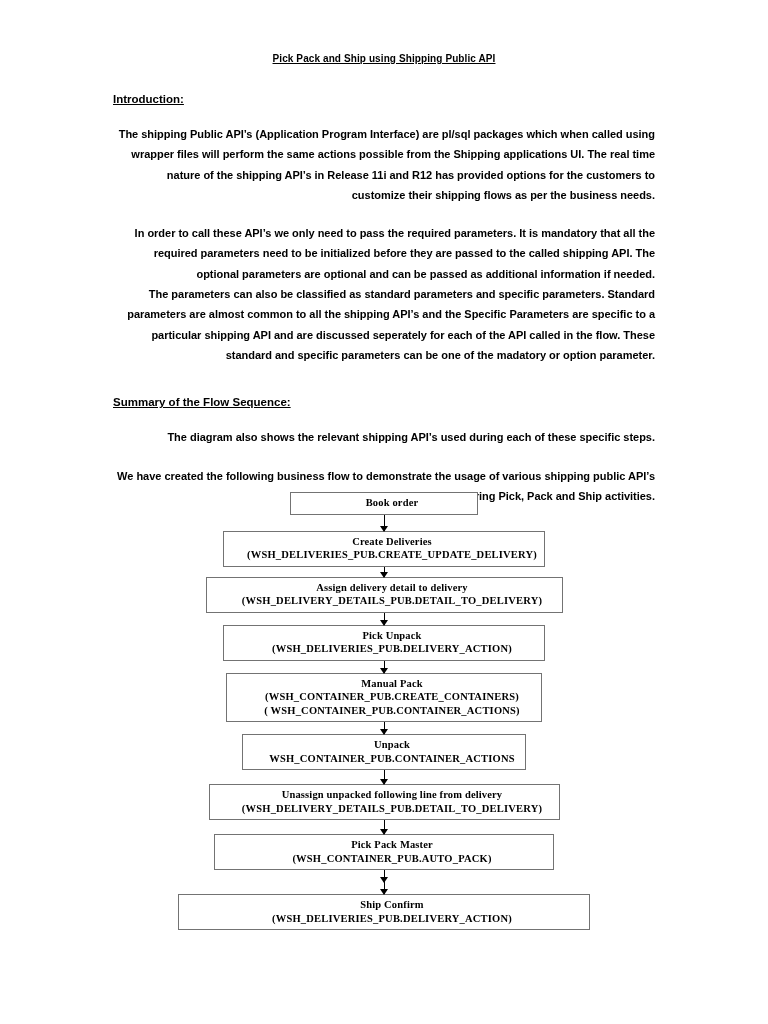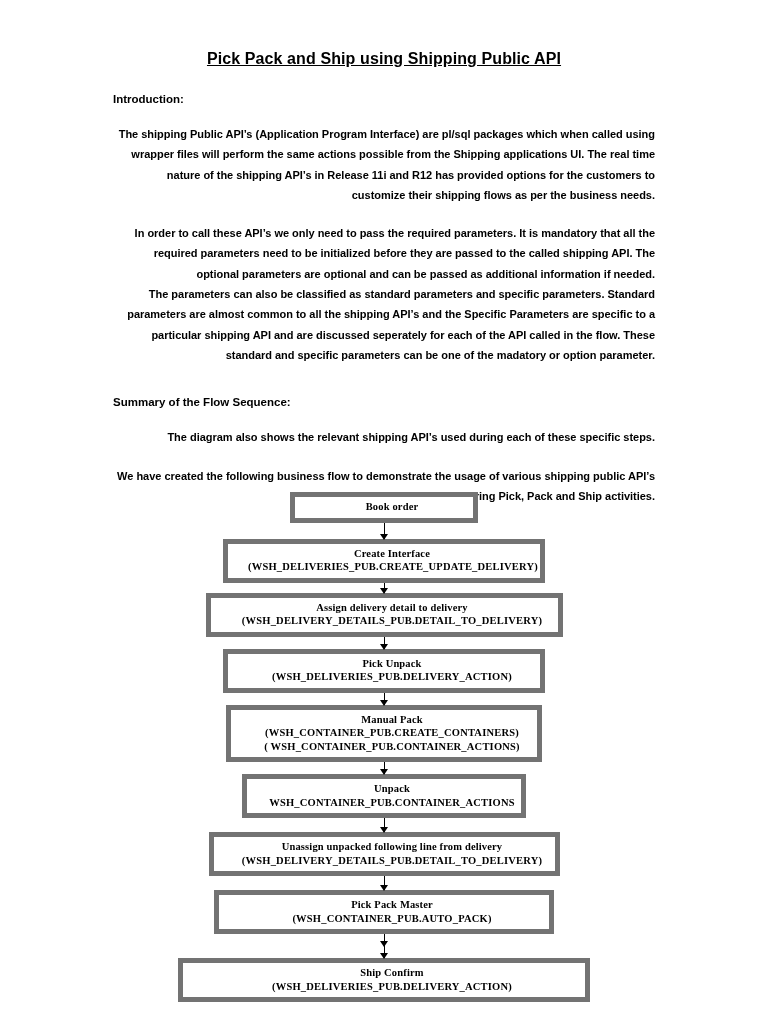--- a/index.html
+++ b/index.html
@@ -25,32 +25,33 @@
   .content {
     position: absolute;
     left: 113px;
     top: 52px;
     width: 542px;
   }
 
   
   .doc-title {
     text-align: center;
-    font-size: 16px;
+    font-size: 10px;
     font-weight: bold;
     text-decoration: underline;
     letter-spacing: 0.1px;
     margin: 0 0 26px 0;
     line-height: 14px;
   }
 
   
   .section-heading {
     font-size: 11.5px;
     font-weight: bold;
+    text-decoration: underline;
     margin: 0 0 18px 0;
     line-height: 14px;
   }
   .section-heading.summary {
     margin-top: 30px;
   }
 
   
   .para {
     font-size: 11px;
@@ -70,21 +71,21 @@
     top: 492px;
     width: 768px;
   }
   .flow-row {
     display: flex;
     justify-content: center;
     align-items: center;
   }
   .node {
     box-sizing: border-box;
-    border: 5px solid #737373;
+    border: 1px solid #737373;
     background: #ffffff;
     text-align: center;
     font-family: "Liberation Serif", serif;
     font-weight: bold;
     font-size: 10.5px;
     line-height: 13.5px;
     padding: 3px 4px 4px 20px;
     letter-spacing: 0.15px;
   }
   .node .api {
@@ -138,21 +139,21 @@
       <div class="flow-row">
         <div class="node" style="width: 188px;">
           <div class="label">Book order</div>
         </div>
       </div>
       <div class="conn-wrap">
         <div class="connector" style="height: 16px;"></div>
       </div>
       <div class="flow-row">
         <div class="node" style="width: 322px;">
-          <div class="label">Create Interface</div>
+          <div class="label">Create Deliveries</div>
           <div class="api">(WSH_DELIVERIES_PUB.CREATE_UPDATE_DELIVERY)</div>
         </div>
       </div>
       <div class="conn-wrap">
         <div class="connector" style="height: 10px;"></div>
       </div>
       <div class="flow-row">
         <div class="node" style="width: 357px;">
           <div class="label">Assign delivery detail to delivery</div>
           <div class="api">(WSH_DELIVERY_DETAILS_PUB.DETAIL_TO_DELIVERY)</div>

